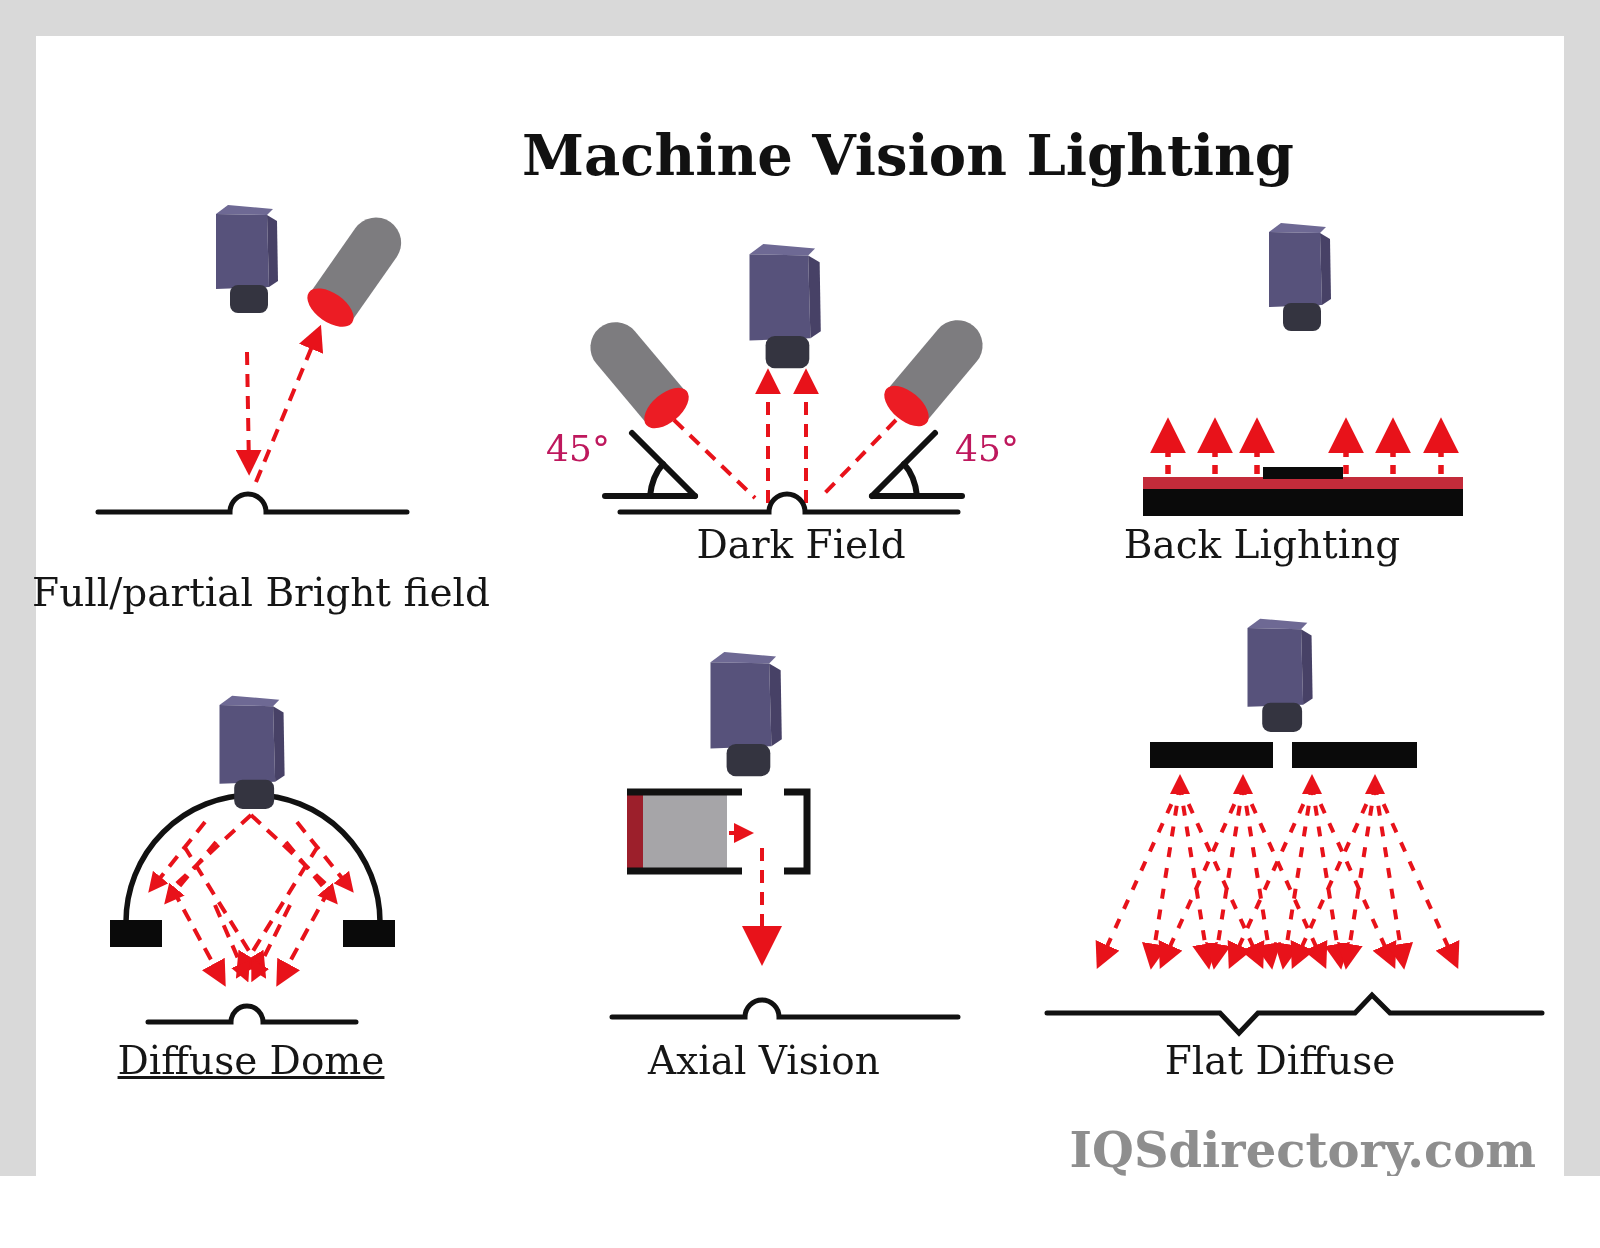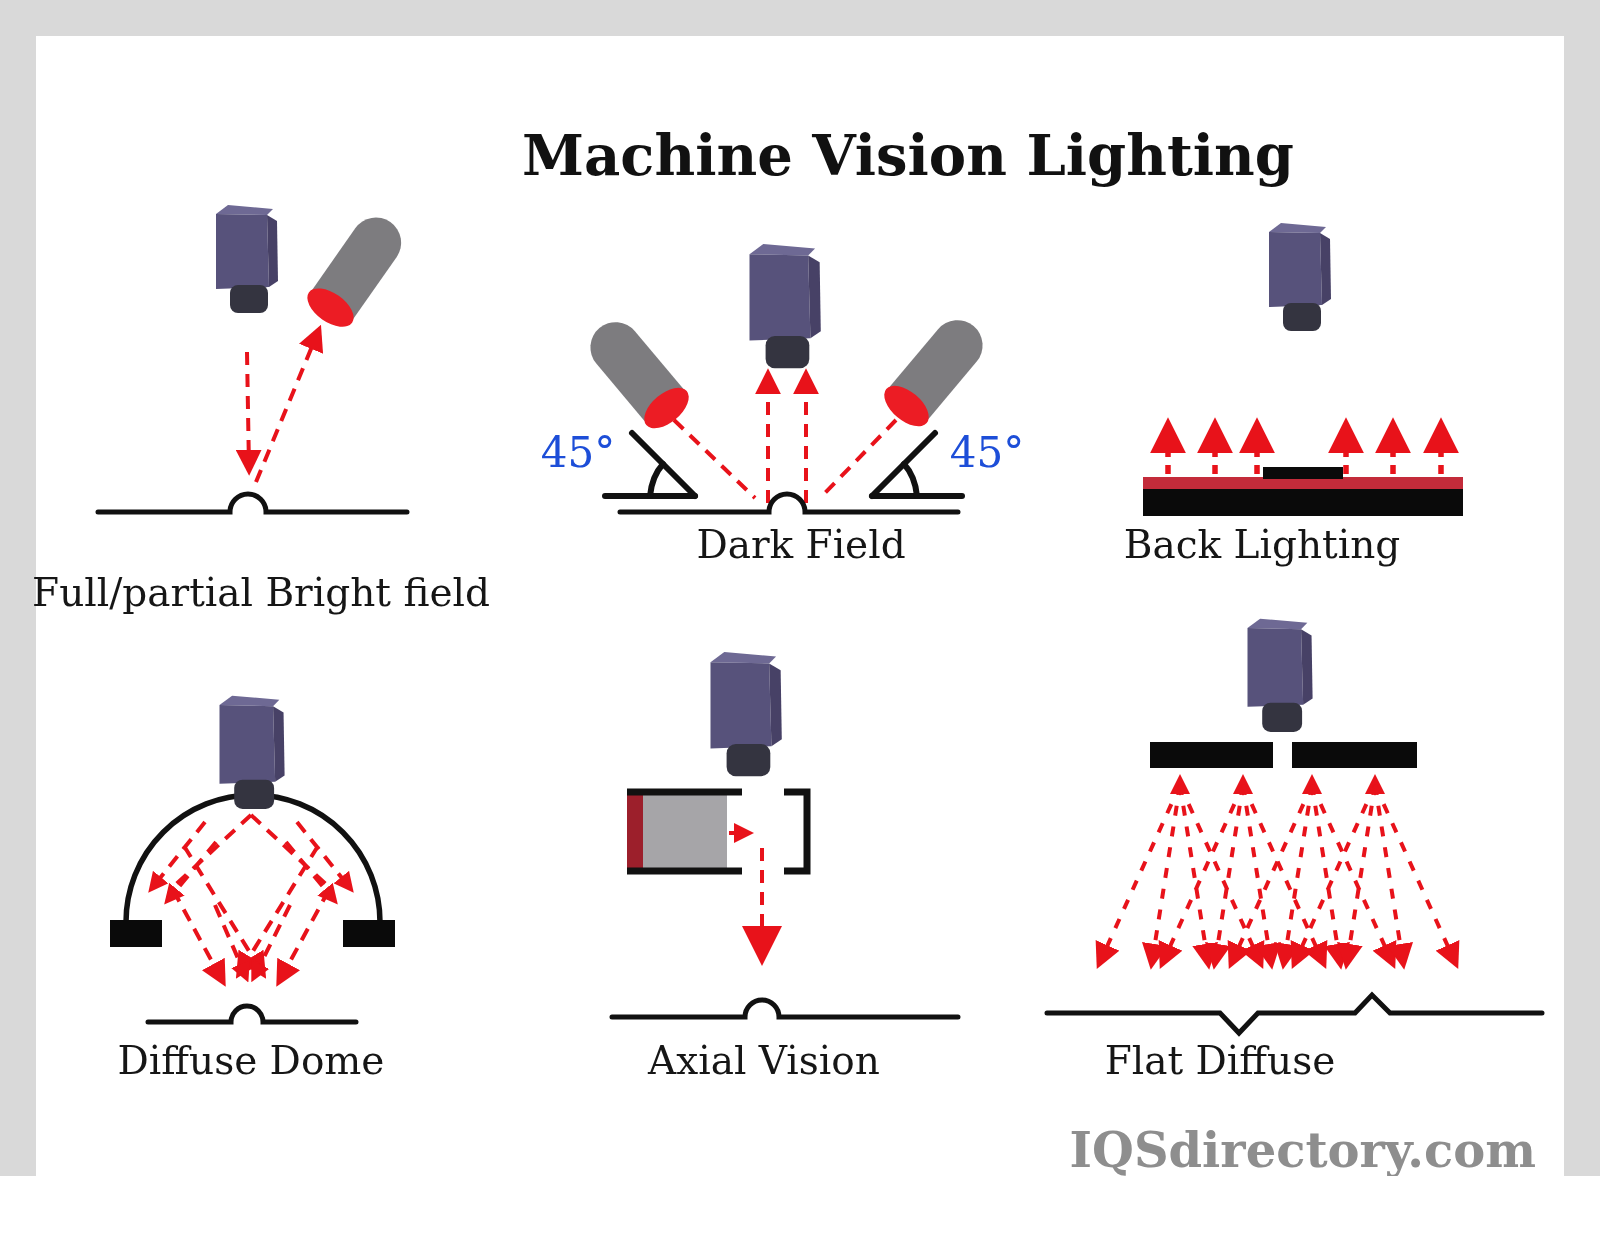--- a/index.html
+++ b/index.html
@@ -8,21 +8,21 @@
   .card{position:absolute;left:36px;top:36px;width:1528px;height:1170px;background:#ffffff;}
   svg.diagram{position:absolute;left:0;top:0;width:1600px;height:1248px;}
   .title{
     position:absolute;top:84px;left:908px;transform:translateX(-50%);
     font-size:56px;font-weight:700;color:#111;white-space:nowrap;letter-spacing:0px;
   }
   .panel-label{
     position:absolute;transform:translateX(-50%);font-size:39px;color:#161616;white-space:nowrap;
   }
   .angle-label{
-    position:absolute;transform:translateX(-50%);font-size:42px;color:#1d4ed8;white-space:nowrap;
+    position:absolute;transform:translateX(-50%);font-size:36px;color:#be185d;white-space:nowrap;
   }
   .watermark{
     position:absolute;right:64px;top:1122px;font-size:48px;font-weight:700;color:#8e8e8e;white-space:nowrap;margin-left:20px;
   }
   .ray{stroke:#e8121a;stroke-width:4;fill:none;stroke-dasharray:13 9;}
   .ray-thick{stroke:#e8121a;stroke-width:5.5;fill:none;stroke-dasharray:9 8;}
   .ray-flat{stroke:#e8121a;stroke-width:4;fill:none;stroke-dasharray:10 11;}
   .blk{stroke:#111;stroke-width:5;fill:none;stroke-linecap:round;}
   .blk6{stroke:#111;stroke-width:6;fill:none;stroke-linecap:round;}
   .blk7{stroke:#111;stroke-width:7;fill:none;stroke-linecap:butt;}
@@ -170,18 +170,18 @@
   </svg>
 
   <h1 class="title">Machine Vision Lighting</h1>
 
   <div class="angle-label" style="left:578px;top:428px;">45°</div>
   <div class="angle-label" style="left:987px;top:428px;">45°</div>
 
   <div class="panel-label" style="left:261px;top:522px;margin-top:48px;">Full/partial Bright field</div>
   <div class="panel-label" style="left:779px;top:522px;margin-left:22px;">Dark Field</div>
   <div class="panel-label" style="left:1262px;top:522px;">Back Lighting</div>
-  <div class="panel-label" style="left:251px;top:1038px;">Diffuse Dome</div>
+  <div class="panel-label" style="left:251px;top:1038px;text-decoration:underline;">Diffuse Dome</div>
   <div class="panel-label" style="left:764px;top:1038px;">Axial Vision</div>
-  <div class="panel-label" style="left:1220px;top:1038px;">Flat Diffuse</div>
+  <div class="panel-label" style="left:1280px;top:1038px;">Flat Diffuse</div>
 
   <div class="watermark">IQSdirectory.com</div>
 </div>
 
 </body></html>

